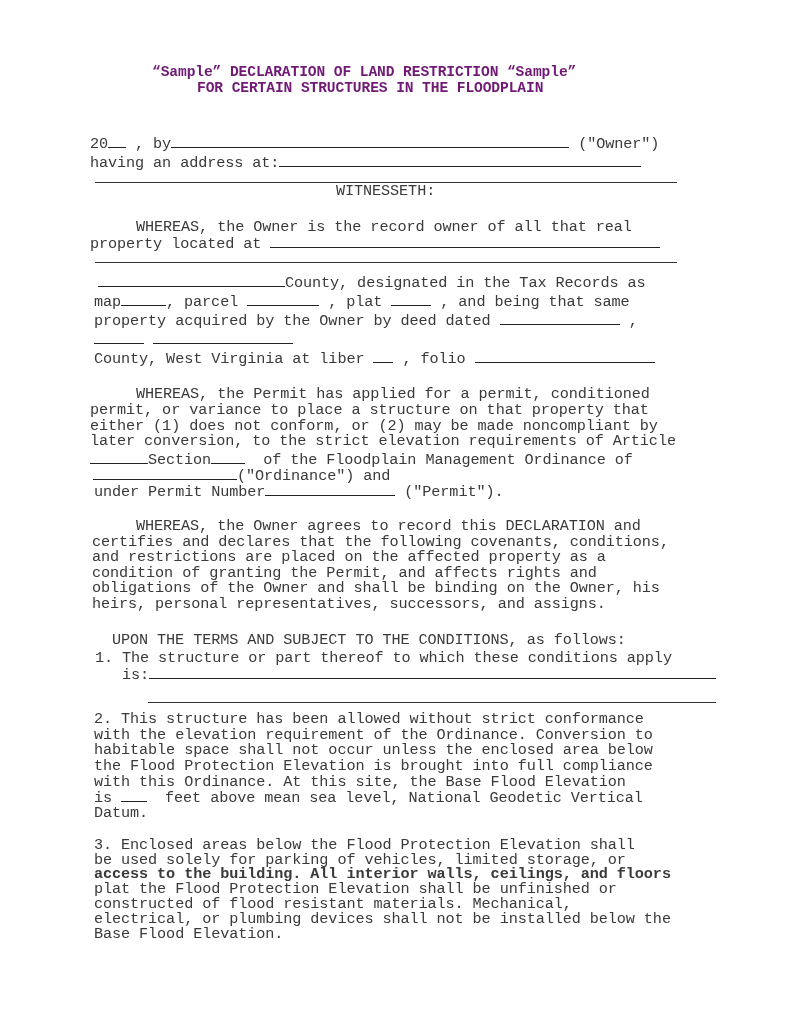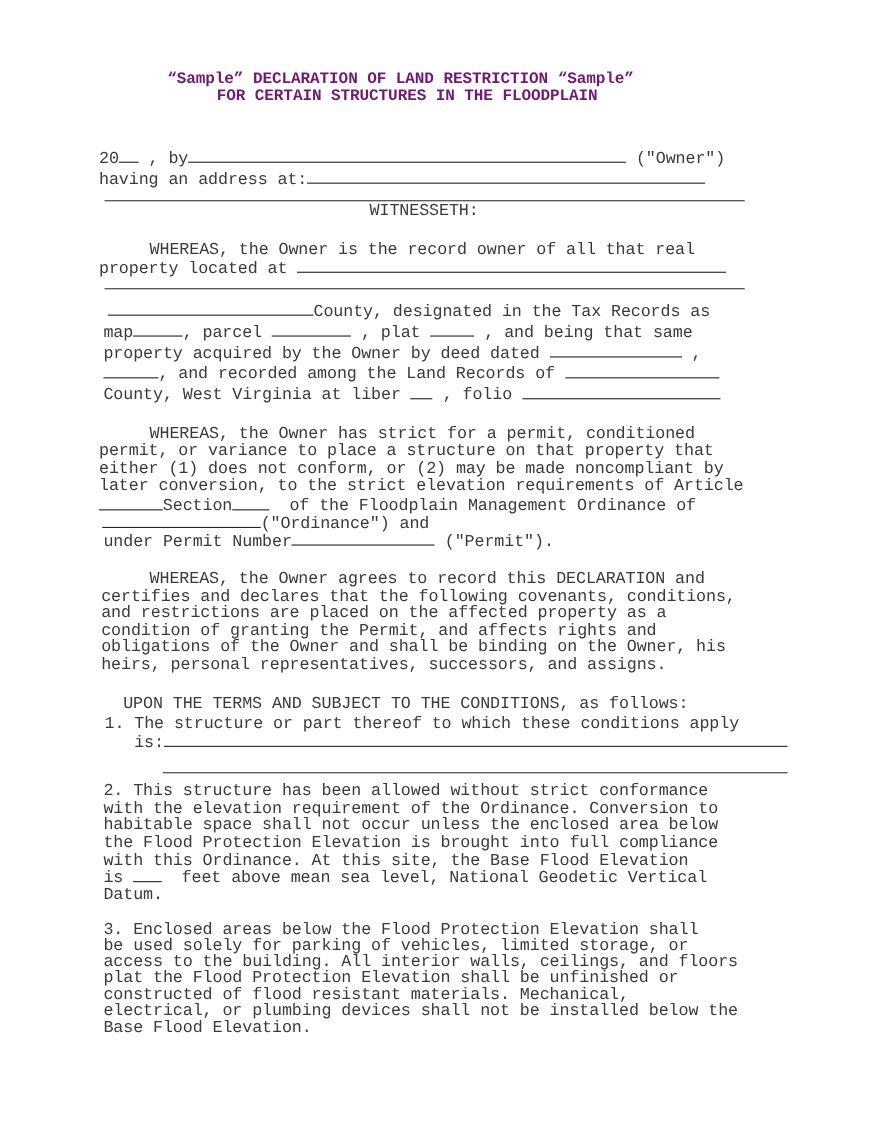--- a/index.html
+++ b/index.html
@@ -44,24 +44,24 @@
   <div class="rule" style="left:95px; top:182px; width:582px;"></div>
   <div class="t" style="left:336px; top:183px;">WITNESSETH:</div>
 
   <div class="t" style="left:136px; top:219px;">WHEREAS, the Owner is the record owner of all that real</div>
   <div class="t" style="left:90px; top:235px;"><span>property located at</span> <span class="blank" style="width:390px;"></span></div>
   <div class="rule" style="left:95px; top:262px; width:582px;"></div>
 
   <div class="t" style="left:98px; top:274px;"><span class="blank" style="width:187px;"></span><span>County, designated in the Tax Records as</span></div>
   <div class="t" style="left:94px; top:312px;"><span>property acquired by the Owner by deed dated</span> <span class="blank" style="width:120px;"></span> <span>,</span></div>
   <div class="t" style="left:94px; top:293px;"><span>map</span><span class="blank" style="width:45px;"></span><span>, parcel</span> <span class="blank" style="width:72px;"></span> <span>, plat</span> <span class="blank" style="width:40px;"></span> <span>, and being that same</span></div>
-  <div class="t" style="left:94px; top:331px;"><span class="blank" style="width:50px;"></span><span>, and recorded among the Land Records of</span> <span class="blank" style="width:140px;"></span></div>
+  <div class="t" style="left:94px; top:331px;"><span class="blank" style="width:50px;"></span> <span class="blank" style="width:140px;"></span></div>
   <div class="t" style="left:94px; top:350px;"><span>County, West Virginia at liber</span> <span class="blank" style="width:20px;"></span> <span>, folio</span> <span class="blank" style="width:180px;"></span></div>
 
-  <div class="t" style="left:136px; top:386px;">WHEREAS, the Owner has strict for a permit, conditioned</div>
+  <div class="t" style="left:136px; top:386px;">WHEREAS, the Permit has applied for a permit, conditioned</div>
   <div class="t" style="left:90px; top:402px;">permit, or variance to place a structure on that property that</div>
   <div class="t" style="left:90px; top:418px;">either (1) does not conform, or (2) may be made noncompliant by</div>
   <div class="t" style="left:90px; top:433px;">later conversion, to the strict elevation requirements of Article</div>
   <div class="t" style="left:90px; top:451px;"><span class="blank" style="width:58px;"></span><span>Section</span><span class="blank" style="width:34px;"></span>  <span>of the Floodplain Management Ordinance of</span></div>
   <div class="t" style="left:93px; top:467px;"><span class="blank" style="width:144px;"></span><span>("Ordinance") and</span></div>
   <div class="t" style="left:94px; top:483px;"><span>under Permit Number</span><span class="blank" style="width:130px;"></span> <span>("Permit").</span></div>
 
   <div class="t" style="left:136px; top:518px;">WHEREAS, the Owner agrees to record this DECLARATION and</div>
   <div class="t" style="left:92px; top:534px;">certifies and declares that the following covenants, conditions,</div>
   <div class="t" style="left:92px; top:549px;">and restrictions are placed on the affected property as a</div>
@@ -77,19 +77,19 @@
   <div class="t" style="left:94px; top:711px;">2. This structure has been allowed without strict conformance</div>
   <div class="t" style="left:94px; top:727px;">with the elevation requirement of the Ordinance. Conversion to</div>
   <div class="t" style="left:94px; top:758px;">the Flood Protection Elevation is brought into full compliance</div>
   <div class="t" style="left:94px; top:742px;">habitable space shall not occur unless the enclosed area below</div>
   <div class="t" style="left:94px; top:774px;">with this Ordinance. At this site, the Base Flood Elevation</div>
   <div class="t" style="left:94px; top:789px;"><span>is</span> <span class="blank" style="width:26px;"></span>  <span>feet above mean sea level, National Geodetic Vertical</span></div>
   <div class="t" style="left:94px; top:805px;">Datum.</div>
 
   <div class="t" style="left:94px; top:837px;">3. Enclosed areas below the Flood Protection Elevation shall</div>
   <div class="t" style="left:94px; top:852px;">be used solely for parking of vehicles, limited storage, or</div>
-  <div class="t" style="left:94px; top:866px;">access to the building. All interior walls, ceilings, and floors</div>
+  <div class="t" style="left:94px; top:866px;font-weight:bold;">access to the building. All interior walls, ceilings, and floors</div>
   <div class="t" style="left:94px; top:881px;">plat the Flood Protection Elevation shall be unfinished or</div>
   <div class="t" style="left:94px; top:896px;">constructed of flood resistant materials. Mechanical,</div>
   <div class="t" style="left:94px; top:911px;">electrical, or plumbing devices shall not be installed below the</div>
   <div class="t" style="left:94px; top:926px;">Base Flood Elevation.</div>
 
 </div>
 
 </body></html>

